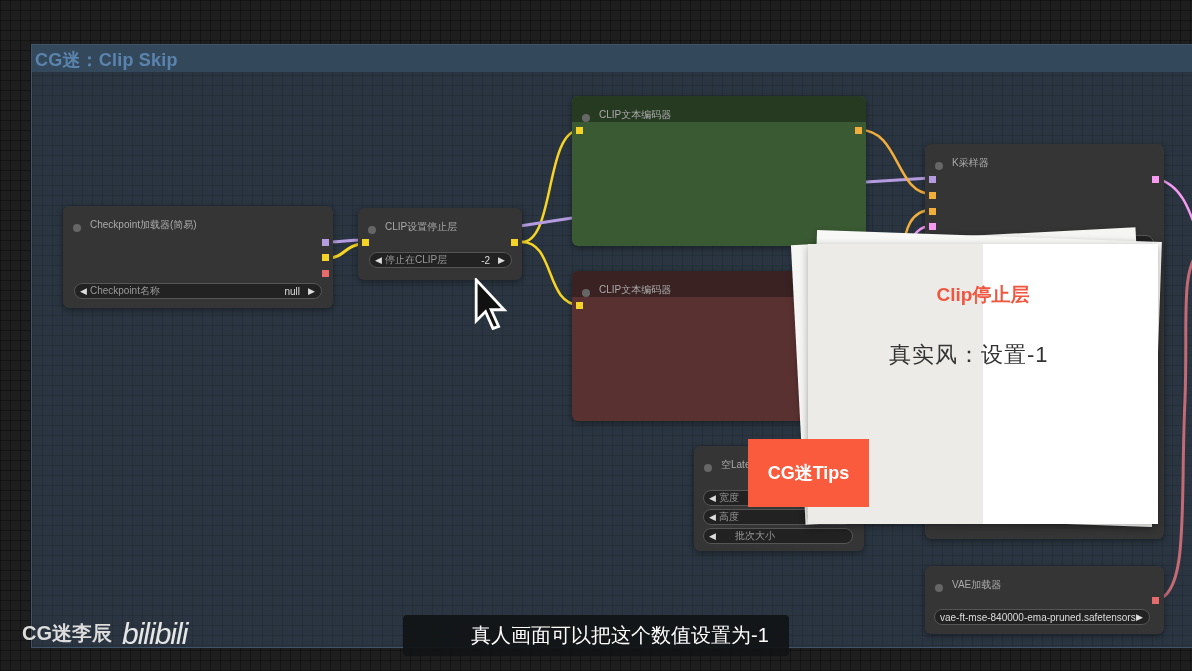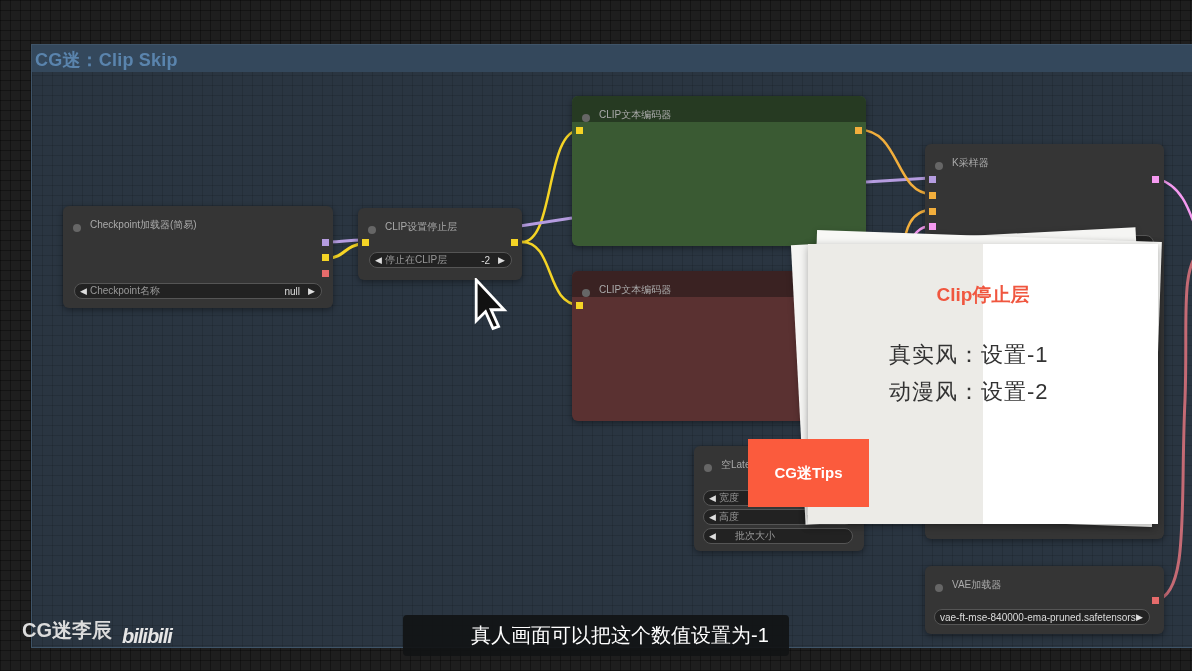--- a/index.html
+++ b/index.html
@@ -66,34 +66,34 @@
   }
   .card-title {
     position: absolute; left: 0; right: 0; top: 38px; text-align: center;
     font-size: 19px; font-weight: bold; color: #f0563f;
   }
   .card-line {
     position: absolute; left: 81px; font-size: 22px; color: #333; letter-spacing: 1px;
   }
   .tips-badge {
     position: absolute; left: 748px; top: 439px; width: 121px; height: 68px;
-    background: #fb5b3d; color: #fff; font-size: 15px; font-weight: bold;
+    background: #fb5b3d; color: #fff; font-size: 18px; font-weight: bold;
     display: flex; align-items: center; justify-content: center;
   }
   .subtitle {
     position: absolute; left: 403px; top: 615px; width: 386px; height: 41px;
     background: rgba(17,19,21,0.92); border-radius: 4px;
     color: #fff; font-size: 20px; display: flex; align-items: center; justify-content: center; padding-left: 48px;
   }
   .watermark {
     position: absolute; left: 22px; top: 617px; display: flex; align-items: flex-end;
     color: #dcdcdc;
   }
   .wm-name { font-size: 20px; font-weight: bold; margin-right: 10px; margin-bottom: 4px; }
-  .wm-logo { font-size: 20px; font-weight: bold; font-style: italic; letter-spacing: -1px; color: #e6e6e6; }
+  .wm-logo { font-size: 30px; font-weight: normal; font-style: italic; letter-spacing: -1px; color: #e6e6e6; }
 </style>
 </head>
 <body>
 
 <div class="group">
   <div class="group-title">CG迷：Clip Skip</div>
 </div>
 
 <svg class="wires" width="1192" height="671">
   <path d="M328 242 C345 242, 345 240, 364 240" stroke="#b59ce0" stroke-width="3" fill="none"></path>
@@ -202,21 +202,20 @@
     <span class="lbl" style="color:#ddd;">vae-ft-mse-840000-ema-pruned.safetensors</span>
     <span class="arr">▶</span>
   </div>
 </div>
 
 <div class="card" style="left:798px; top:236px; width:345px; height:280px; transform:rotate(-3deg); background:#f5f5f3;"></div>
 <div class="card" style="left:812px; top:236px; width:345px; height:285px; transform:rotate(2deg); background:#f8f8f6;"></div>
 <div class="card-main">
   <div class="card-title">Clip停止层</div>
   <div class="card-line" style="top:96px;">真实风：设置-1</div>
-  <div class="card-line" style="top:133px;">动漫风：设置-2</div>
 </div>
 <div class="tips-badge">CG迷Tips</div>
 
 <svg style="position:absolute; left:474px; top:278px;" width="38" height="56" viewBox="0 0 20 30">
   <path d="M1 1 L1 23 L6 18 L10 27 L13 26 L9 17 L16 17 Z" fill="#111" stroke="#fff" stroke-width="1.5"></path>
 </svg>
 
 <div class="watermark">
   <span class="wm-name">CG迷李辰</span>
   <span class="wm-logo">bilibili</span>

